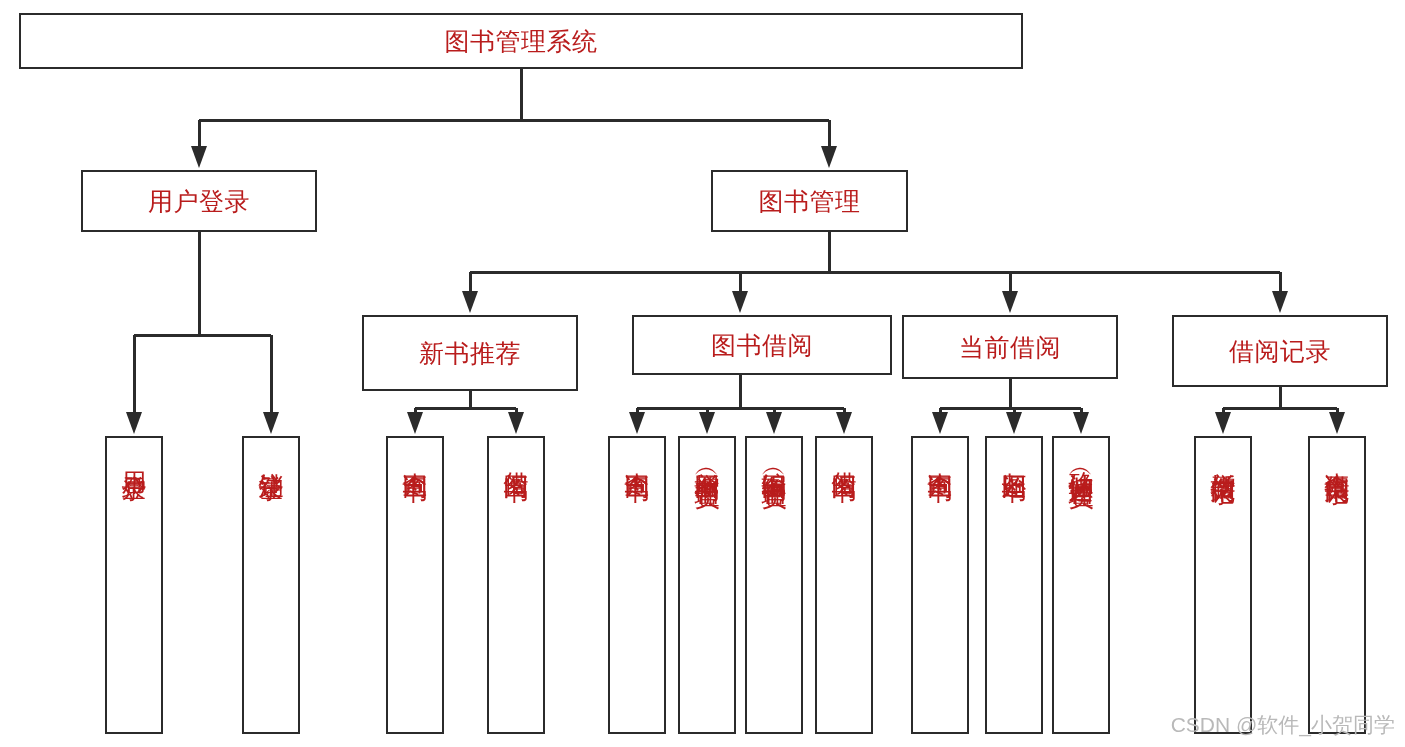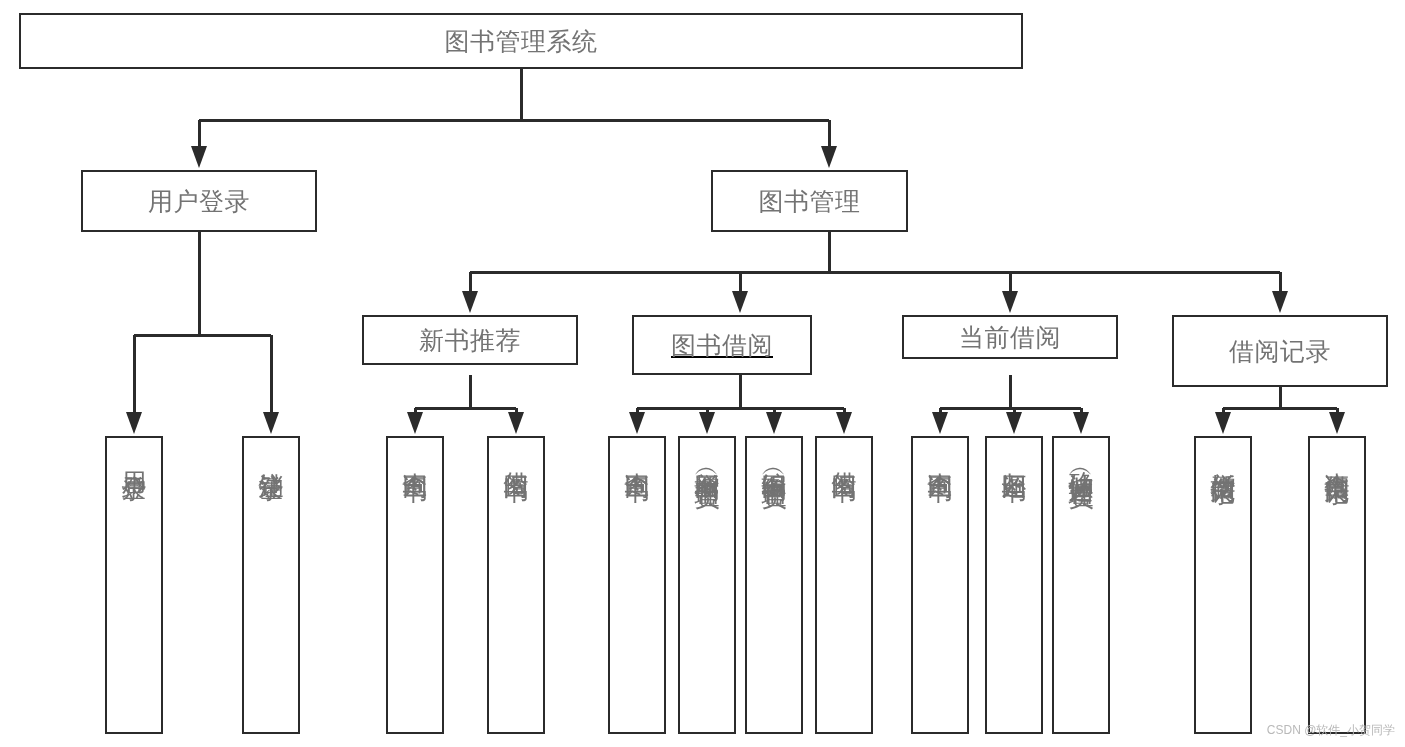--- a/index.html
+++ b/index.html
@@ -28,21 +28,21 @@
     position: absolute;
     box-sizing: border-box;
     background: #ffffff;
     border: 2px solid #2b2b2b;
     display: flex;
     align-items: center;
     justify-content: center;
     overflow: hidden;
   }
   .node-label {
-    color: #737373;
+    color: #b91c1c;
     line-height: 1.12;
     text-align: center;
     white-space: nowrap;
     letter-spacing: 0.5px;
   }
   .node-h .node-label {
     font-size: 25px;
   }
   .node-v {
     align-items: flex-start;
@@ -52,21 +52,21 @@
     writing-mode: vertical-rl;
     text-orientation: upright;
     font-size: 25px;
     letter-spacing: 2px;
     line-height: 1.0;
   }
   #watermark {
     position: absolute;
     right: 10px;
     bottom: 8px;
-    font-size: 12px;
+    font-size: 21px;
     color: #b9b9b9;
     white-space: nowrap;
     user-select: none;
     pointer-events: none;
   }
 </style>
 </head>
 <body>
 
 <div id="diagram-root">
@@ -179,27 +179,27 @@
   <div id="nodes-layer">
       <div class="node-box node-h" style="left: 19px; top: 13px; width: 1004px; height: 56px;">
         <div class="node-label">图书管理系统</div>
       </div>
       <div class="node-box node-h" style="left: 81px; top: 170px; width: 236px; height: 62px;">
         <div class="node-label">用户登录</div>
       </div>
       <div class="node-box node-h" style="left: 711px; top: 170px; width: 197px; height: 62px;">
         <div class="node-label">图书管理</div>
       </div>
-      <div class="node-box node-h" style="left: 362px; top: 315px; width: 216px; height: 50px;">
+      <div class="node-box node-h" style="left: 362px; top: 315px; width: 216px; height: 76px;">
         <div class="node-label">新书推荐</div>
       </div>
-      <div class="node-box node-h" style="left: 632px; top: 315px; width: 180px; height: 60px; text-decoration: underline;">
+      <div class="node-box node-h" style="left: 632px; top: 315px; width: 260px; height: 60px;">
         <div class="node-label">图书借阅</div>
       </div>
-      <div class="node-box node-h" style="left: 902px; top: 315px; width: 216px; height: 44px;">
+      <div class="node-box node-h" style="left: 902px; top: 315px; width: 216px; height: 64px;">
         <div class="node-label">当前借阅</div>
       </div>
       <div class="node-box node-h" style="left: 1172px; top: 315px; width: 216px; height: 72px;">
         <div class="node-label">借阅记录</div>
       </div>
       <div class="node-box node-v" style="left: 105px; top: 436px; width: 58px; height: 298px;">
         <div class="node-label">用户登录</div>
       </div>
       <div class="node-box node-v" style="left: 242px; top: 436px; width: 58px; height: 298px;">
         <div class="node-label">注销登录</div>

